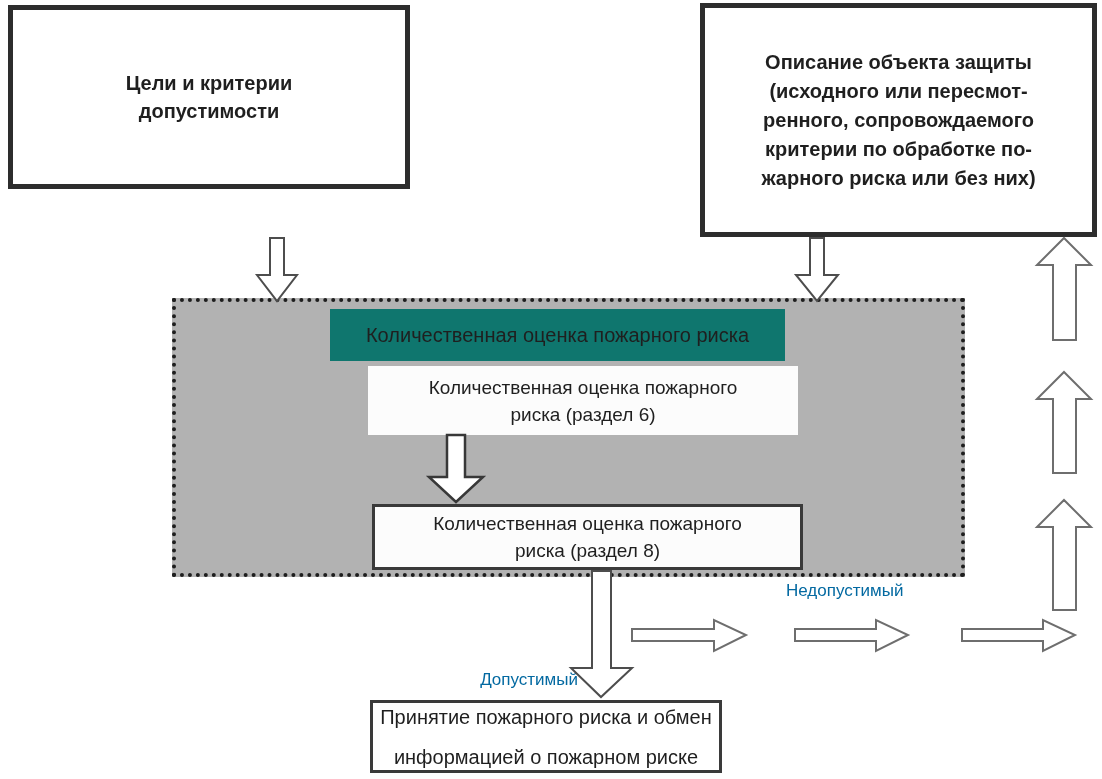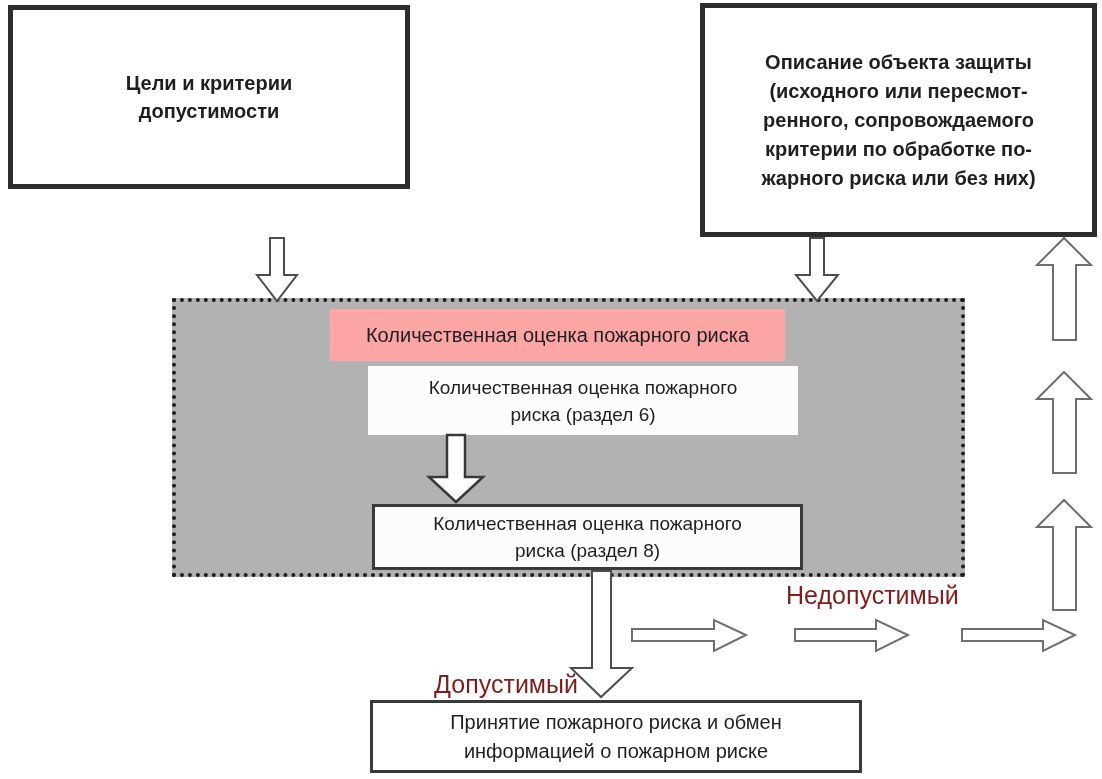--- a/index.html
+++ b/index.html
@@ -12,25 +12,25 @@
     align-items:center;justify-content:center;text-align:center;
     white-space:pre-line;background:#ffffff;
   }
   .thick{border:5px solid #2d2d2d;font-weight:bold;font-size:20px;line-height:29px;}
   #goals-box{left:8px;top:5px;width:402px;height:184px;line-height:28px;}
   #description-box{left:700px;top:3px;width:397px;height:234px;padding:0 6px;}
   #qra-container{
     position:absolute;box-sizing:border-box;left:172px;top:298px;width:793px;height:279px;
     background:#b2b2b2;border:4px dotted #1e1e1e;
   }
-  #qra-title{left:330px;top:309px;width:455px;height:52px;background:#fca5a5;font-size:20px;}
+  #qra-title{left:330px;top:309px;width:455px;height:52px;background:#0f766e;font-size:20px;}
   #qra-section6{left:368px;top:366px;width:430px;height:69px;background:#fcfcfc;font-size:19px;line-height:27px;}
   #qra-section8{left:372px;top:504px;width:431px;height:66px;background:#fcfcfc;border:3px solid #3a3a3a;font-size:19px;line-height:27px;}
-  #acceptance-box{left:370px;top:700px;width:492px;height:73px;border:3px solid #3a3a3a;font-size:20px;line-height:29px;}
-  .flow-label{position:absolute;font-size:25px;color:#7f1d1d;white-space:nowrap;}
+  #acceptance-box{left:370px;top:700px;width:352px;height:73px;border:3px solid #3a3a3a;font-size:20px;line-height:40px;}
+  .flow-label{position:absolute;font-size:17px;color:#0369a1;white-space:nowrap;}
   #label-acceptable{left:430px;top:670px;width:148px;text-align:right;}
   #label-unacceptable{left:786px;top:581px;}
   #arrow-layer{position:absolute;left:0;top:0;width:1102px;height:779px;pointer-events:none;z-index:5;}
   .arrow-dark{fill:#ffffff;stroke:#4d4d4d;stroke-width:2;stroke-linejoin:miter;}
   .arrow-darker{fill:#ffffff;stroke:#383838;stroke-width:2.5;stroke-linejoin:miter;}
   .arrow-light{fill:#ffffff;stroke:#6e6e6e;stroke-width:2;stroke-linejoin:miter;}
 </style>
 </head>
 <body>
 

